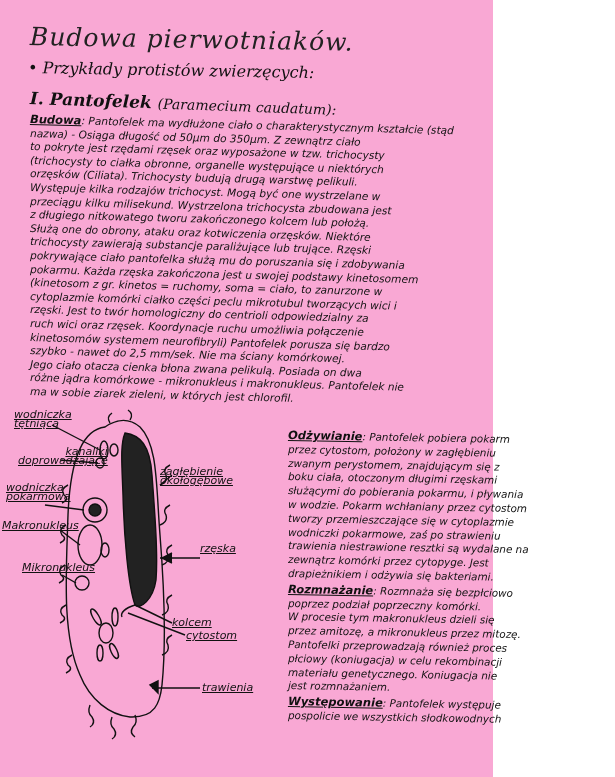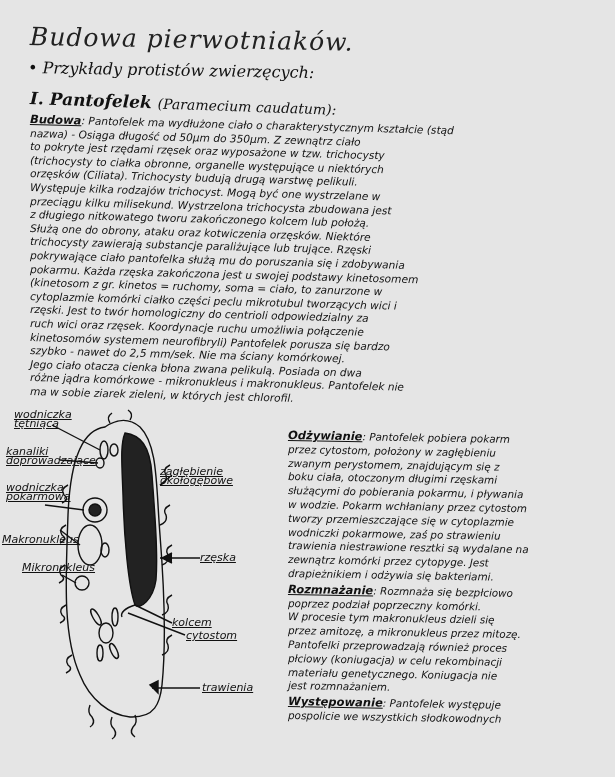--- a/index.html
+++ b/index.html
@@ -1,17 +1,17 @@
 <!DOCTYPE html>
 <html><head>
 <meta charset="utf-8">
 <style>
   html, body { margin:0; padding:0; background:#ffffff; }
   body { width:615px; height:777px; position:relative; overflow:hidden; font-family:"DejaVu Serif", serif; color:#111; }
-  .page { position:absolute; left:0; top:0; width:615px; height:777px; background:#e5e5e5; }
+  .page { position:absolute; left:0; top:0; width:493px; height:777px; background:#f9a8d4; }
   .title { position:absolute; left:30px; top:22px; font-size:25px; font-style:italic; font-family:"DejaVu Serif", serif; letter-spacing:1px; color:#222; transform:rotate(1deg); transform-origin:left; }
   .subtitle { position:absolute; left:28px; top:58px; font-size:16px; font-style:italic; color:#111; transform:rotate(1deg); transform-origin:left; }
   .section-title { position:absolute; left:30px; top:88px; font-size:17px; font-style:italic; font-weight:bold; color:#111; transform:rotate(2deg); transform-origin:left; }
   .section-title .latin { font-weight:normal; font-size:14px; }
   .body-lines { position:absolute; left:30px; top:113px; width:580px; }
   .line { font-size:10.6px; font-style:italic; line-height:13.6px; white-space:nowrap; color:#111; transform:rotate(1.5deg); transform-origin:left; font-family:"DejaVu Sans", sans-serif; }
   .ul { text-decoration:underline; font-weight:bold; font-size:11.5px; }
   .right-col { position:absolute; left:268px; top:429px; width:345px;margin-left:20px; }
   .right-col .line { font-size:10.4px; line-height:13.8px; transform:rotate(1deg); }
   .diagram { position:absolute; left:0; top:405px; width:270px; height:340px; }
@@ -106,26 +106,26 @@
         <path d="M160 80 L 172 70"></path>
         <path d="M160 153 L 200 153"></path>
         <path d="M172 148 L 162 153 L 172 158" fill="#111"></path>
         <path d="M135 200 L 172 218"></path>
         <path d="M128 208 L 185 230"></path>
         <path d="M152 283 L 200 283"></path>
         <path d="M150 280 L 158 276 L 158 288 Z" fill="#111"></path>
       </g>
     </svg>
     <div class="lbl" style="left:14px;top:5px;">wodniczka<br>tętniąca</div>
-    <div class="lbl" style="left:6px;top:42px;">kanaliki<br>doprowadzające</div>
+    <div class="lbl" style="left:18px;top:42px;text-align:right;">kanaliki<br>doprowadzające</div>
     <div class="lbl" style="left:6px;top:78px;">wodniczka<br>pokarmowa</div>
-    <div class="lbl" style="left:2px;top:130px;">Makronukleus</div>
+    <div class="lbl" style="left:2px;top:116px;">Makronukleus</div>
     <div class="lbl" style="left:6px;top:158px;margin-left:16px;">Mikronukleus</div>
     <div class="lbl" style="left:160px;top:62px;">zagłębienie<br>okołogębowe</div>
-    <div class="lbl" style="left:200px;top:148px;text-align:center;">rzęska</div>
+    <div class="lbl" style="left:200px;top:139px;text-align:center;">rzęska</div>
     <div class="lbl" style="left:172px;top:213px;">kolcem</div>
     <div class="lbl" style="left:186px;top:226px;text-align:right;">cytostom</div>
     <div class="lbl" style="left:202px;top:278px;">trawienia</div>
   </div>
 
   <div class="right-col">
     <div class="line"><span class="ul">Odżywianie</span><span>: Pantofelek pobiera pokarm</span></div>
     <div class="line">przez cytostom, położony w zagłębieniu</div>
     <div class="line">zwanym perystomem, znajdującym się z</div>
     <div class="line">boku ciała, otoczonym długimi rzęskami</div>

